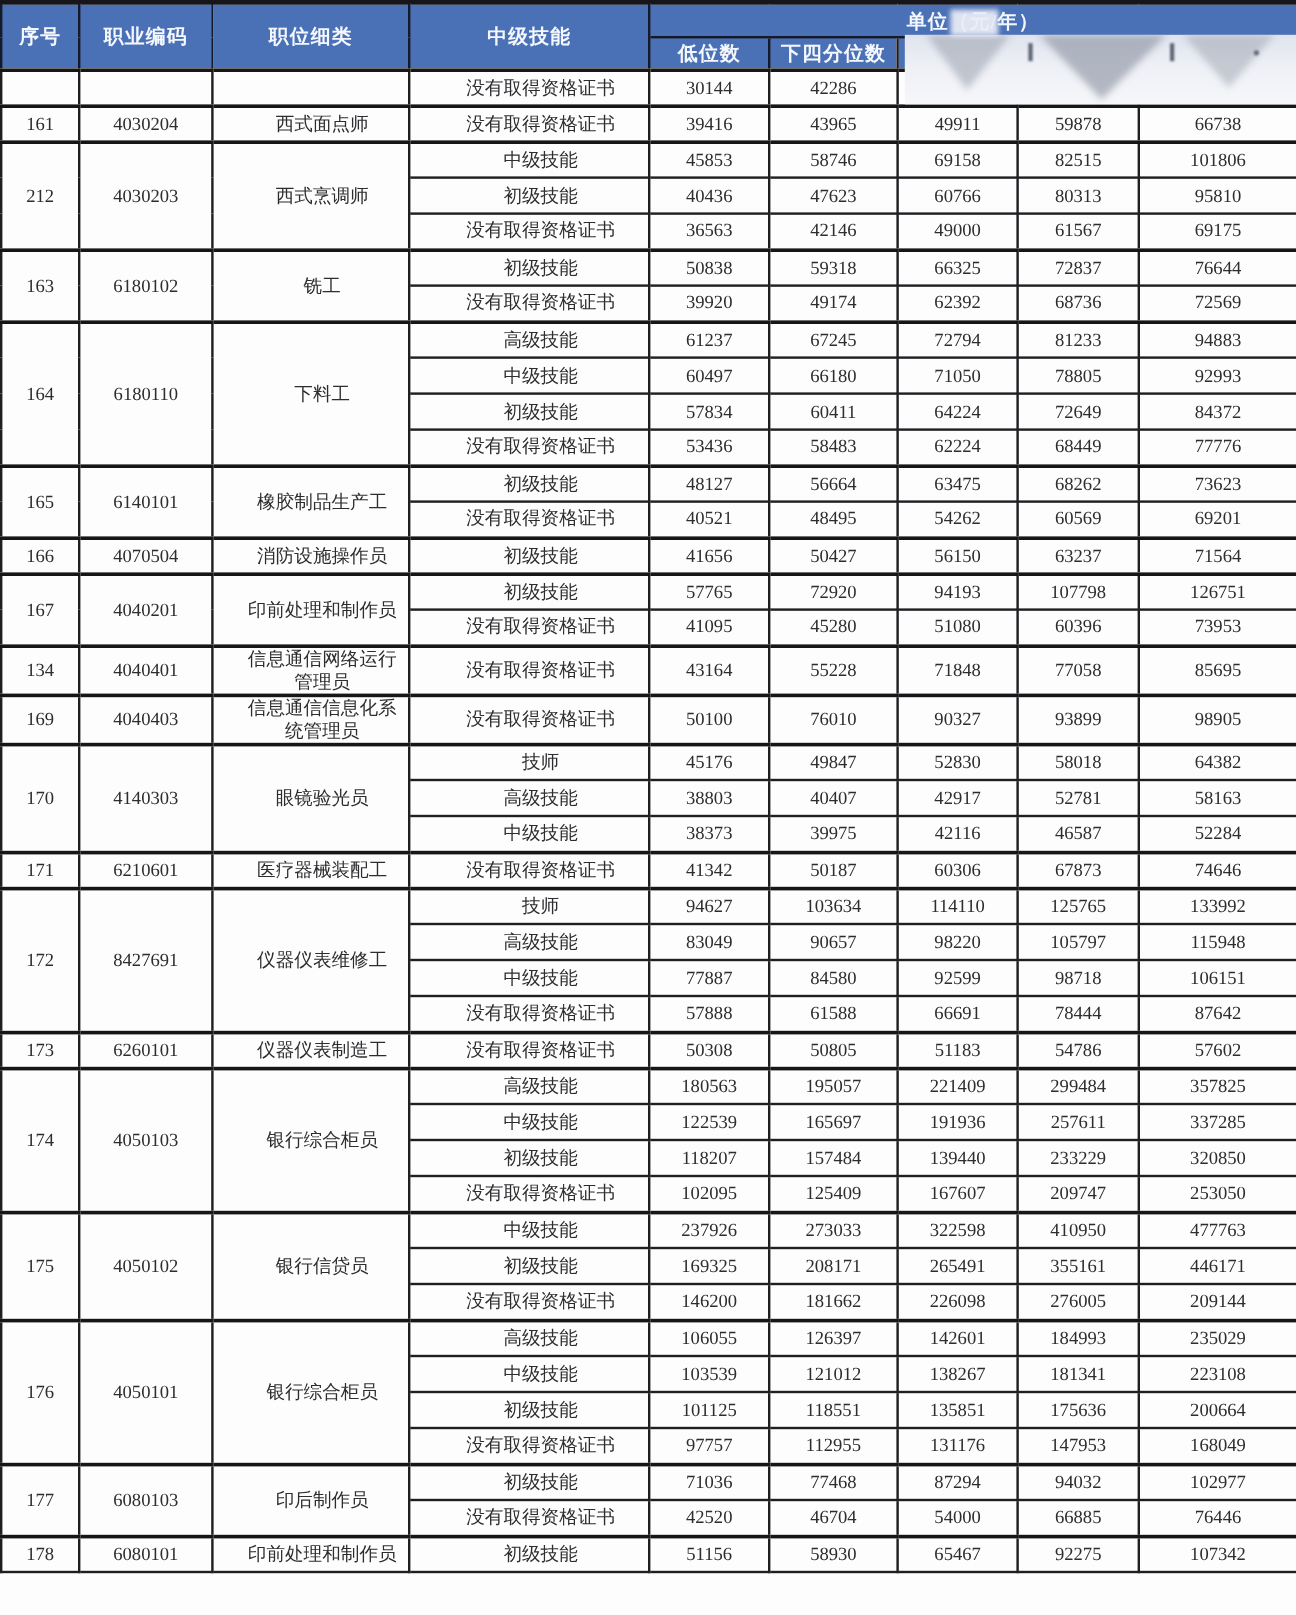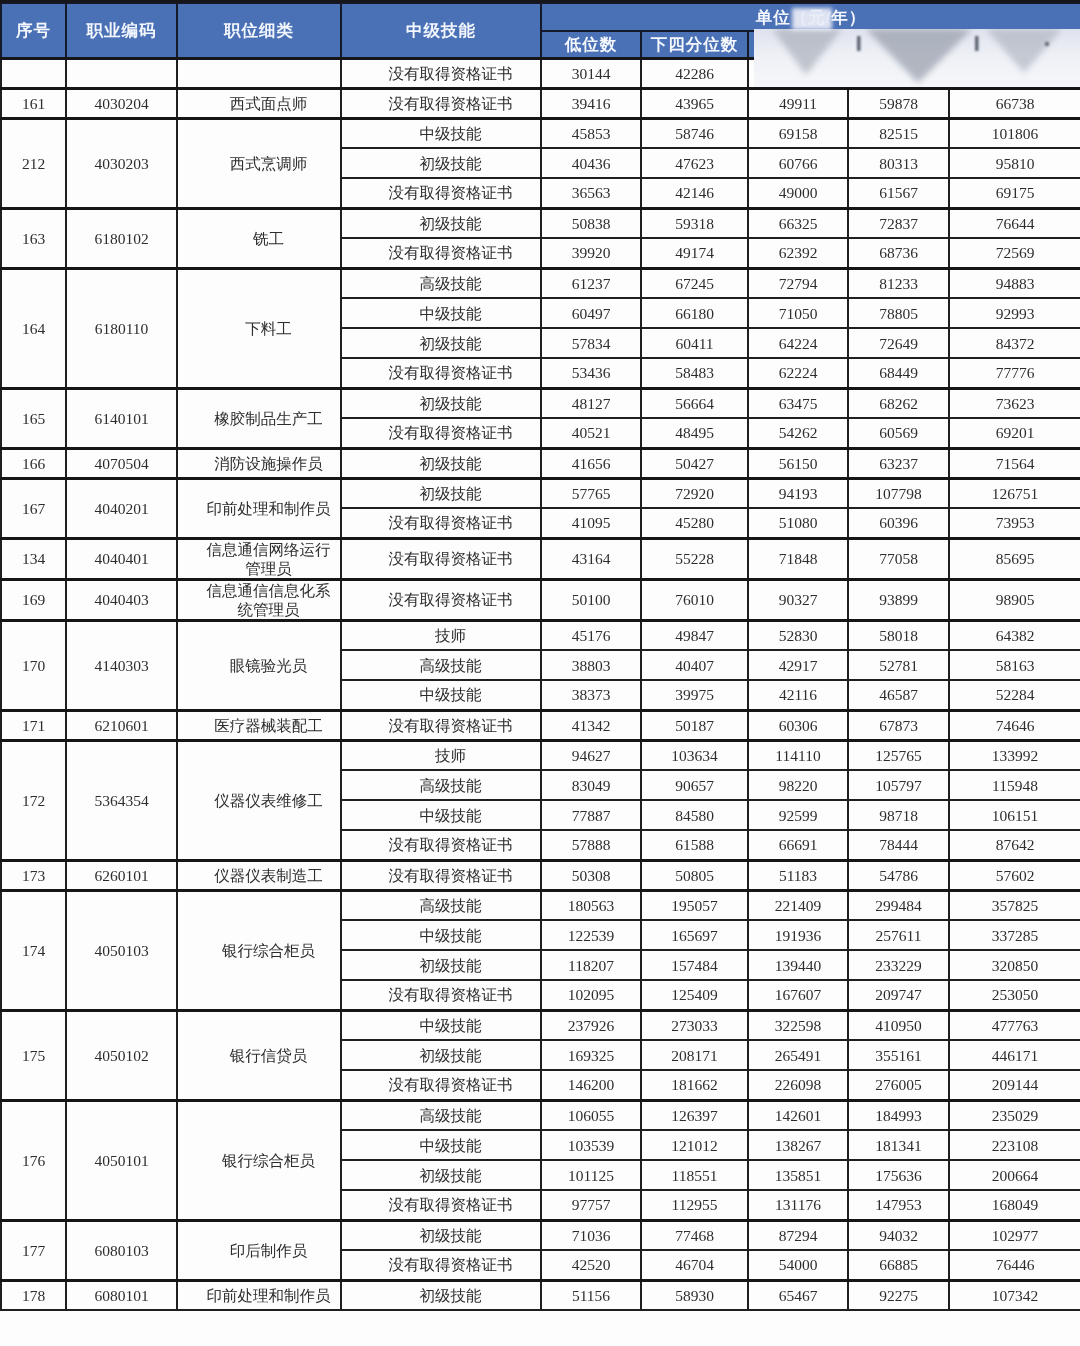--- a/index.html
+++ b/index.html
@@ -305,21 +305,21 @@
           <td rowspan="1" class="left">医疗器械装配工</td>
           <td class="left">没有取得资格证书</td>
           <td class="num">41342</td>
           <td class="num">50187</td>
           <td class="num">60306</td>
           <td class="num">67873</td>
           <td class="num">74646</td>
         </tr>
         <tr class="group-start">
           <td rowspan="4">172</td>
-          <td rowspan="4">5364354</td>
+          <td rowspan="4">8427691</td>
           <td rowspan="4" class="left">仪器仪表维修工</td>
           <td class="left">技师</td>
           <td class="num">94627</td>
           <td class="num">103634</td>
           <td class="num">114110</td>
           <td class="num">125765</td>
           <td class="num">133992</td>
         </tr>
         <tr>
           <td class="left">高级技能</td>

